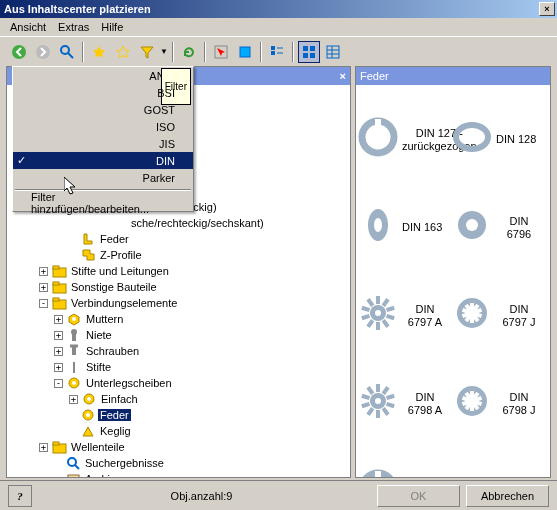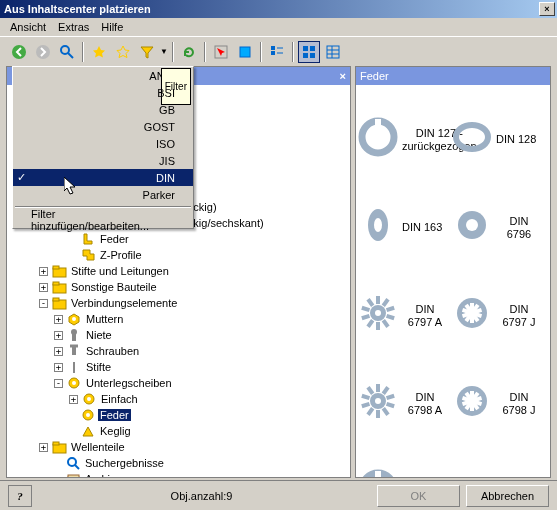--- a/index.html
+++ b/index.html
@@ -488,23 +488,20 @@
 
 <div class="dropdown" id="dropdown">
     <div class="dropdown-row">
       <span>ANSI</span>
       <span class="tip">Filter</span>
     </div>
     <div class="dropdown-row">
       <span>BSI</span>
     </div>
     <div class="dropdown-row">
-      <span>GB</span>
-    </div>
-    <div class="dropdown-row">
       <span>GOST</span>
     </div>
     <div class="dropdown-row">
       <span>ISO</span>
     </div>
     <div class="dropdown-row">
       <span>JIS</span>
     </div>
     <div class="dropdown-row hl">
       <span class="chk">✓</span>

